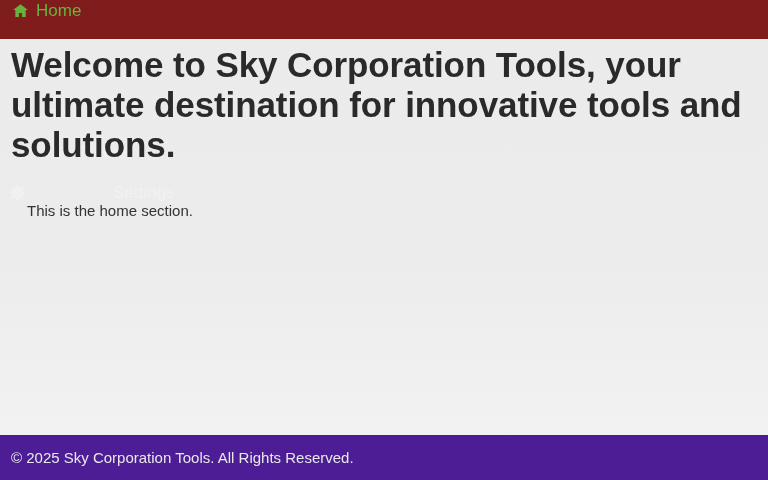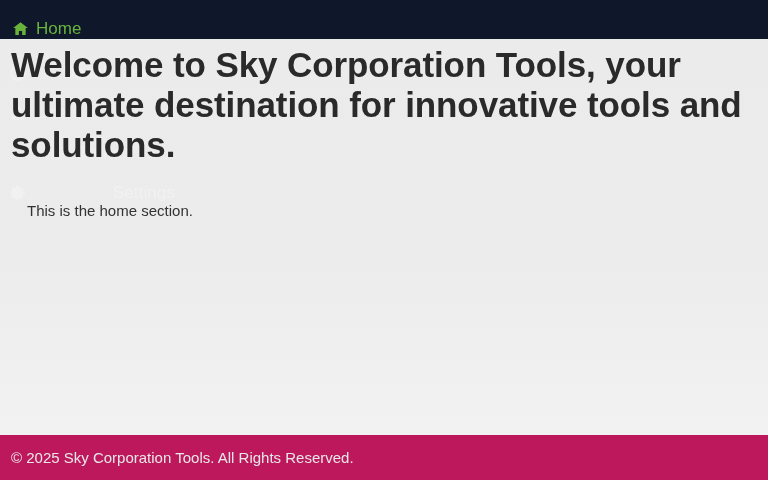--- a/index.html
+++ b/index.html
@@ -18,23 +18,23 @@
     width: 768px;
     height: 480px;
     display: flex;
     flex-direction: column;
   }
 
   
   .navbar {
     height: 39px;
     min-height: 39px;
-    background: #0f172a;
-    display: flex;
-    align-items: flex-end;
+    background: #7f1d1d;
+    display: flex;
+    align-items: flex-start;
     padding: 0 16px 0 6px;
     box-sizing: border-box;
     position: relative;
     z-index: 5;
   }
   .nav-item {
     display: flex;
     align-items: center;
     gap: 7px;
     padding: 2px 6px;
@@ -118,21 +118,21 @@
     padding-top: 20px;
     font-size: 15px;
     line-height: 20px;
     color: #333333;
   }
 
   
   .footer {
     height: 45px;
     min-height: 45px;
-    background: #be185d;
+    background: #4c1d95;
     display: flex;
     align-items: center;
     padding-left: 11px;
     box-sizing: border-box;
     position: relative;
     z-index: 5;
   }
   .footer-text {
     color: #e8e8e8;
     font-size: 15px;

